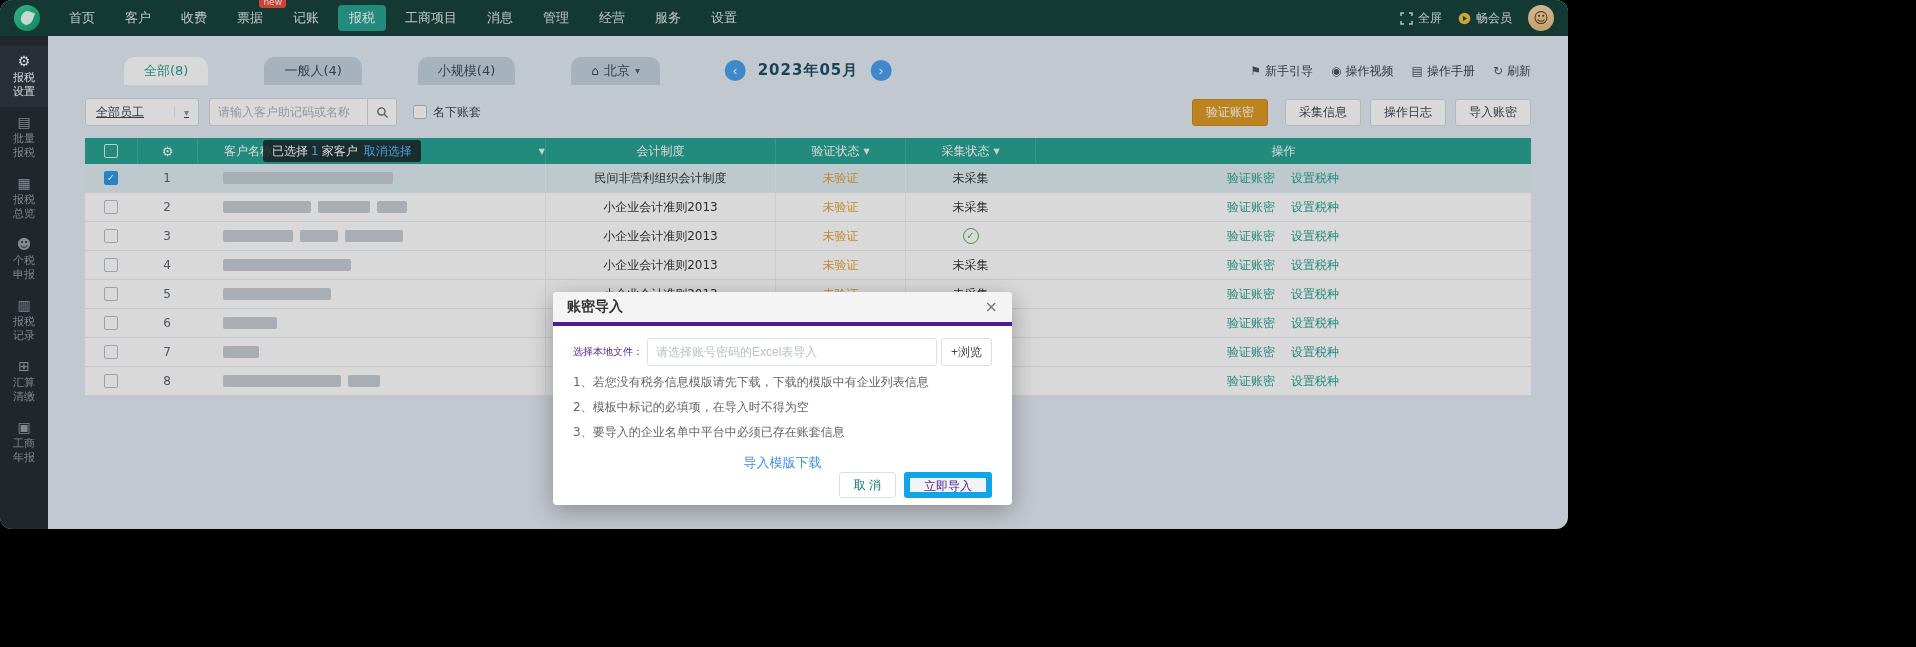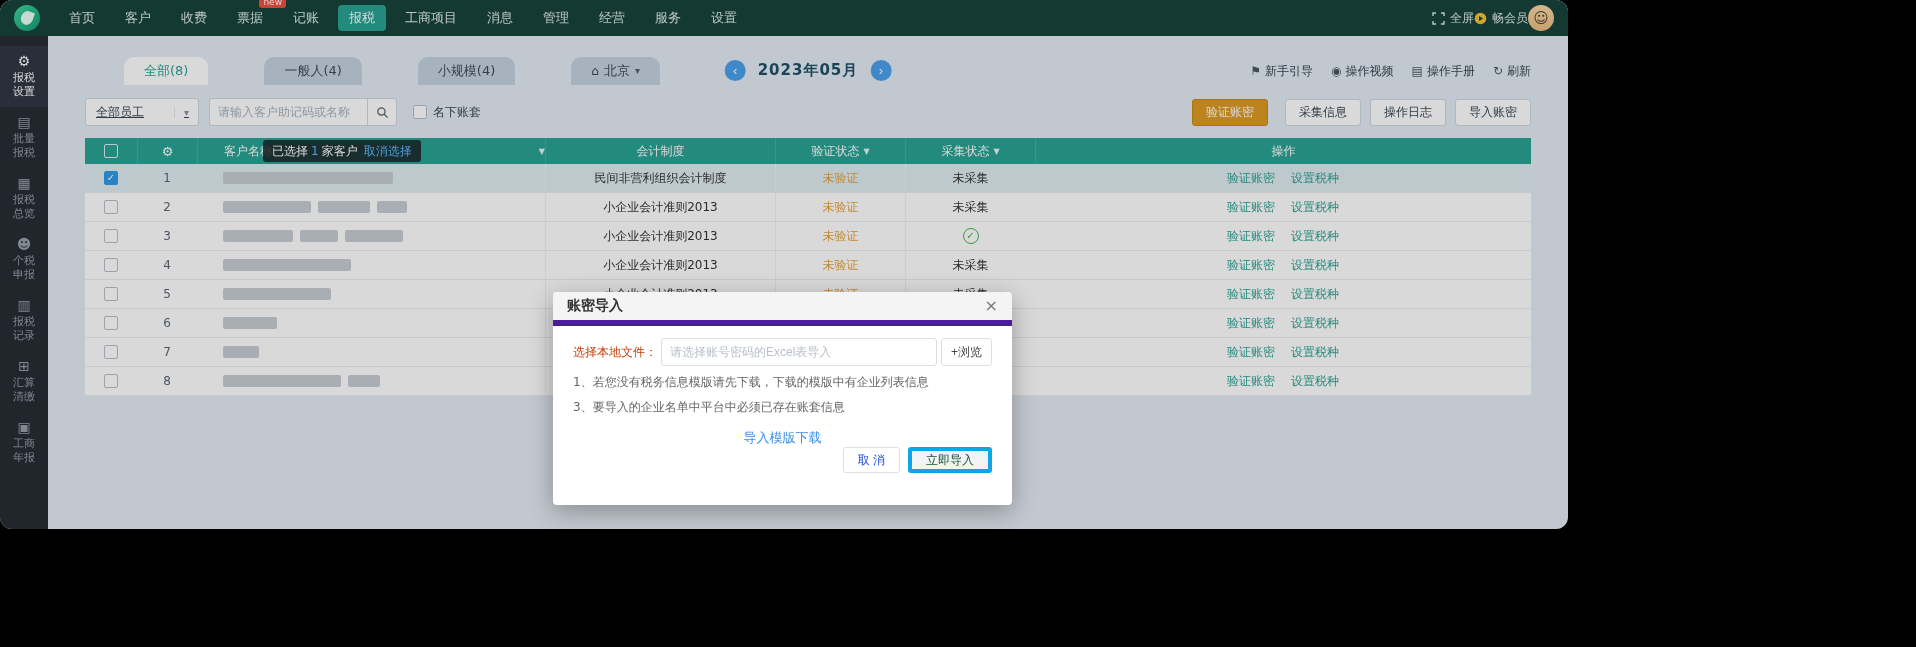--- a/index.html
+++ b/index.html
@@ -14,21 +14,21 @@
   .logo{width:26px;height:26px;border-radius:50%;background:linear-gradient(135deg,#3fd6a0,#169a72);
     margin-right:18px;position:relative;flex:none;}
   .logo::after{content:"";position:absolute;left:7px;top:6px;width:12px;height:14px;
     border-radius:60% 0 60% 60%;background:#eafff5;transform:rotate(20deg);}
   .nav-items{display:flex;align-items:center;gap:8px;}
   .nav-item{color:#dde9e5;font-size:13px;padding:4px 11px;border-radius:4px;cursor:pointer;
     position:relative;white-space:nowrap;}
   .nav-item--active{background:#2aa394;color:#fff;}
   .nav-badge{position:absolute;top:-9px;right:-12px;background:#f04e3e;color:#fff;font-size:9px;
     line-height:12px;padding:0 4px;border-radius:3px;}
-  .nav-right{margin-left:auto;display:flex;align-items:center;color:#dde9e5;font-size:12px;}
+  .nav-right{margin-left:auto;display:flex;align-items:center;gap:16px;color:#dde9e5;font-size:12px;}
   .nav-tool{display:flex;align-items:center;gap:5px;cursor:pointer;}
   .avatar{width:26px;height:26px;border-radius:50%;background:linear-gradient(180deg,#f6d8a9,#e9bd82);
     display:flex;align-items:center;justify-content:center;font-size:15px;color:#54412e;}
 
   
   .sidebar{position:absolute;left:0;top:36px;bottom:0;width:48px;background:#272c34;z-index:2;
     display:flex;flex-direction:column;align-items:center;padding-top:10px;}
   .sb-item{width:48px;padding:7px 0 8px;text-align:center;cursor:pointer;color:#97a0aa;}
   .sb-item--active{color:#fff;background:#313842;}
   .sb-icon{font-size:14px;line-height:16px;}
@@ -109,40 +109,40 @@
     font-size:12px;line-height:16px;padding:3px 9px;border-radius:3px;display:flex;gap:2px;
     z-index:4;white-space:nowrap;}
   .sel-count{color:#5db8ff;margin:0 1px;}
   .sel-action{color:#5db8ff;cursor:pointer;margin-left:4px;}
 
   
   .overlay{position:absolute;inset:0;background:rgba(0,0,0,.15);z-index:10;}
   .modal{position:absolute;left:553px;top:292px;width:459px;height:213px;background:#fff;
     border-radius:4px;box-shadow:0 6px 24px rgba(0,0,0,.3);z-index:20;display:flex;
     flex-direction:column;}
-  .modal-header{height:34px;background:#f4f4f4;border-bottom:6px solid #4c1d95;display:flex;
+  .modal-header{height:34px;background:#f4f4f4;border-bottom:4px solid #4c1d95;display:flex;
     align-items:center;padding:0 14px;border-radius:4px 4px 0 0;}
   .modal-title{font-size:14px;color:#333;font-weight:bold;}
   .modal-close{margin-left:auto;font-size:16px;color:#777;cursor:pointer;line-height:16px;}
   .modal-body{padding:12px 20px 0;}
   .file-row{display:flex;align-items:center;}
-  .file-label{font-size:12px;color:#c2410c;white-space:nowrap;margin-right:4px;}
+  .file-label{font-size:10px;color:#4c1d95;white-space:nowrap;margin-right:4px;}
   .file-input{flex:1;height:28px;border:1px solid #dcdfe6;border-radius:3px;padding:0 8px;
     font-size:12px;color:#333;outline:none;}
   .file-input::placeholder{color:#b9c0c8;}
   .browse-btn{height:28px;margin-left:4px;padding:0 9px;font-size:12px;border:1px solid #dcdfe6;
     background:#fff;color:#444;border-radius:3px;cursor:pointer;white-space:nowrap;}
   .tips-title{margin-top:13px;font-size:13px;color:#555;}
   .tip-line{margin-top:8px;font-size:12px;color:#666;}
   .modal-footer{display:flex;align-items:center;padding:13px 20px 0;flex-direction:column;}
   .tpl-link{font-size:13px;color:#3a8ee6;cursor:pointer;}
   .footer-btns{margin-left:auto;display:flex;gap:8px;}
   .m-btn{height:26px;padding:0 14px;font-size:12px;border-radius:3px;cursor:pointer;}
-  .m-btn--cancel{background:#fff;border:1px solid #dcdfe6;color:#1d4ed8;}
-  .m-btn--confirm{background:#f2f3f5;border:4px solid #0ea5e9;color:#14532d;cursor:not-allowed;}
+  .m-btn--cancel{background:#fff;border:1px solid #dcdfe6;color:#0f766e;}
+  .m-btn--confirm{background:#f2f3f5;border:6px solid #0ea5e9;color:#4c1d95;cursor:not-allowed;}
 </style>
 </head>
 <body>
 
 <div class="window">
 
   <div class="topnav">
     <div class="logo"></div>
     <div class="nav-items">
         <div class="nav-item">首页</div>
@@ -504,20 +504,21 @@
       <span class="modal-title">账密导入</span>
       <span class="modal-close">×</span>
     </div>
     <div class="modal-body">
       <div class="file-row">
         <span class="file-label">选择本地文件：</span>
         <input class="file-input" value="" placeholder="请选择账号密码的Excel表导入" style="">
         <button class="browse-btn">+浏览</button>
       </div>
       <div class="tip-line">1、若您没有税务信息模版请先下载，下载的模版中有企业列表信息</div>
+      <div class="tip-line">2、模板中标记的必填项，在导入时不得为空</div>
       <div class="tip-line">3、要导入的企业名单中平台中必须已存在账套信息</div>
     </div>
     <div class="modal-footer">
       <span class="tpl-link">导入模版下载</span>
       <span class="footer-btns">
         <button class="m-btn m-btn--cancel">取 消</button>
         <button class="m-btn m-btn--confirm">立即导入</button>
       </span>
     </div>
   </div>

